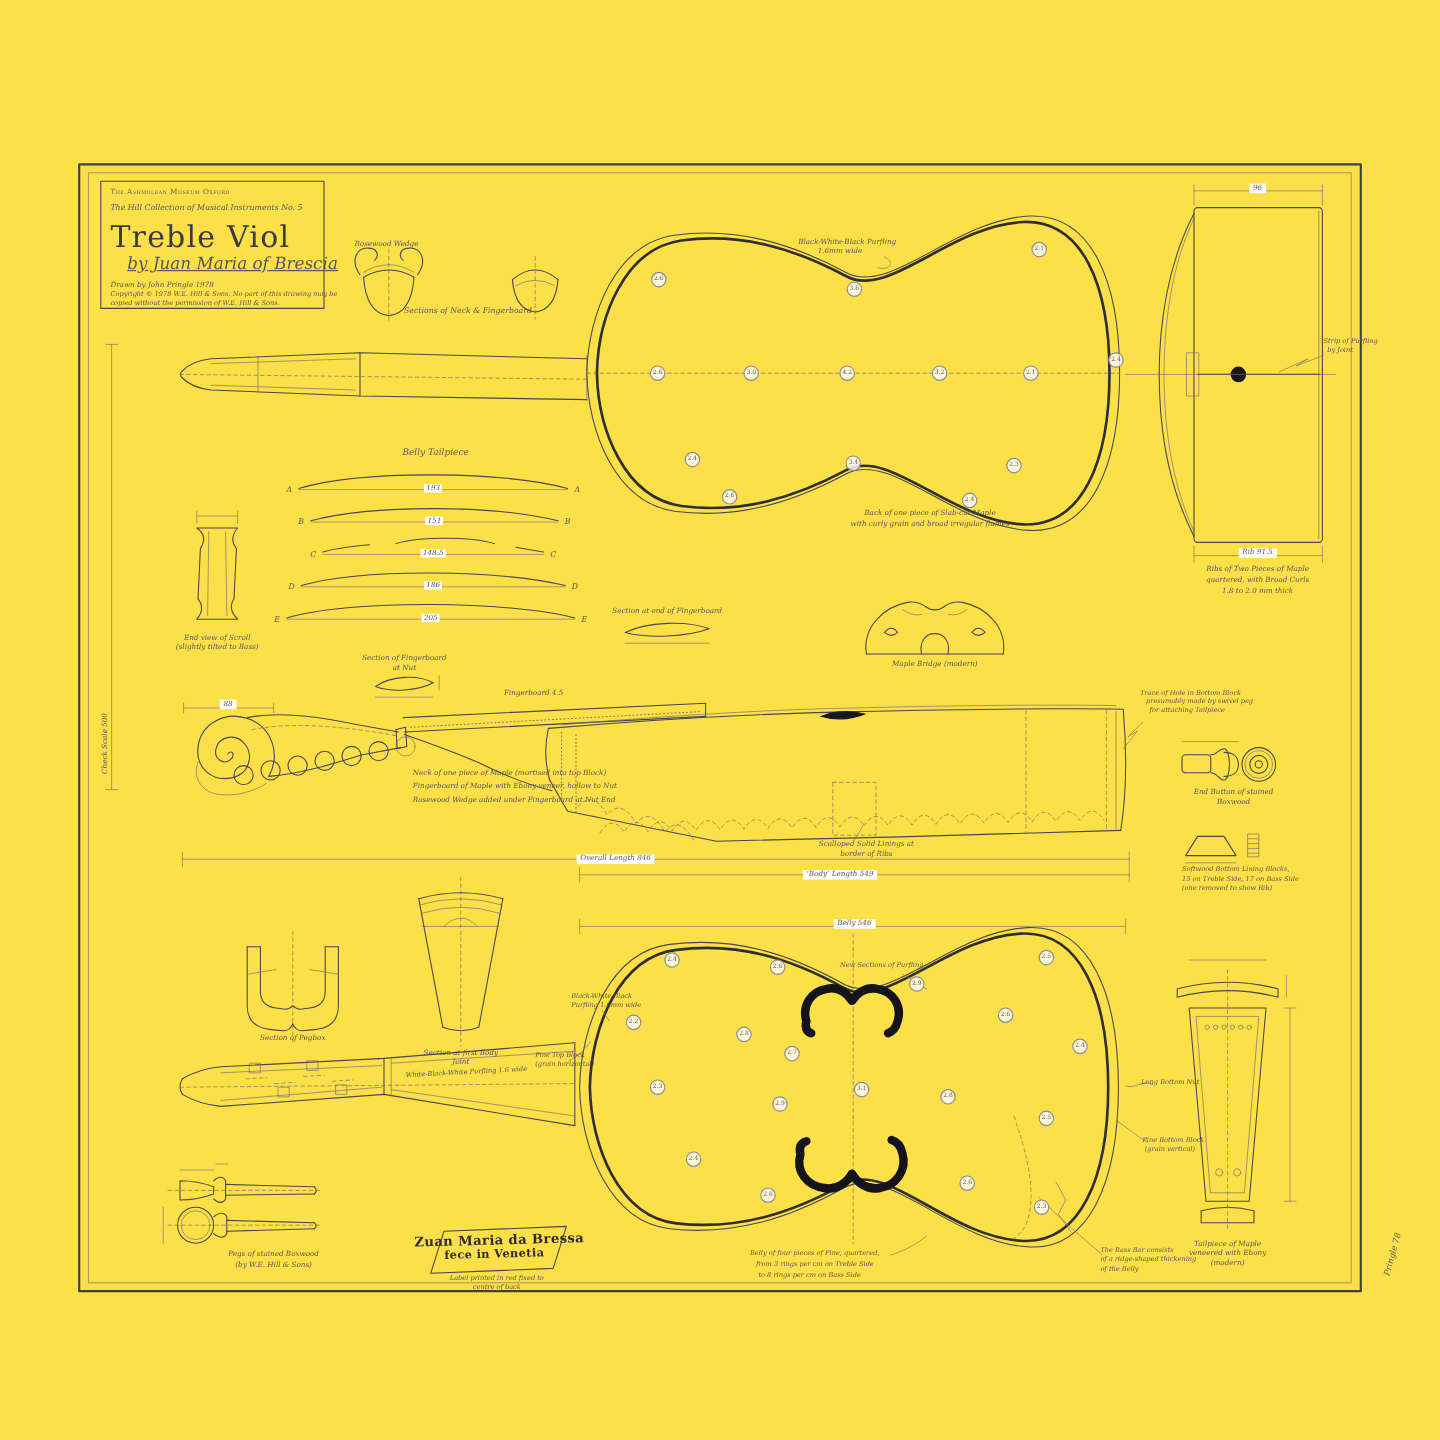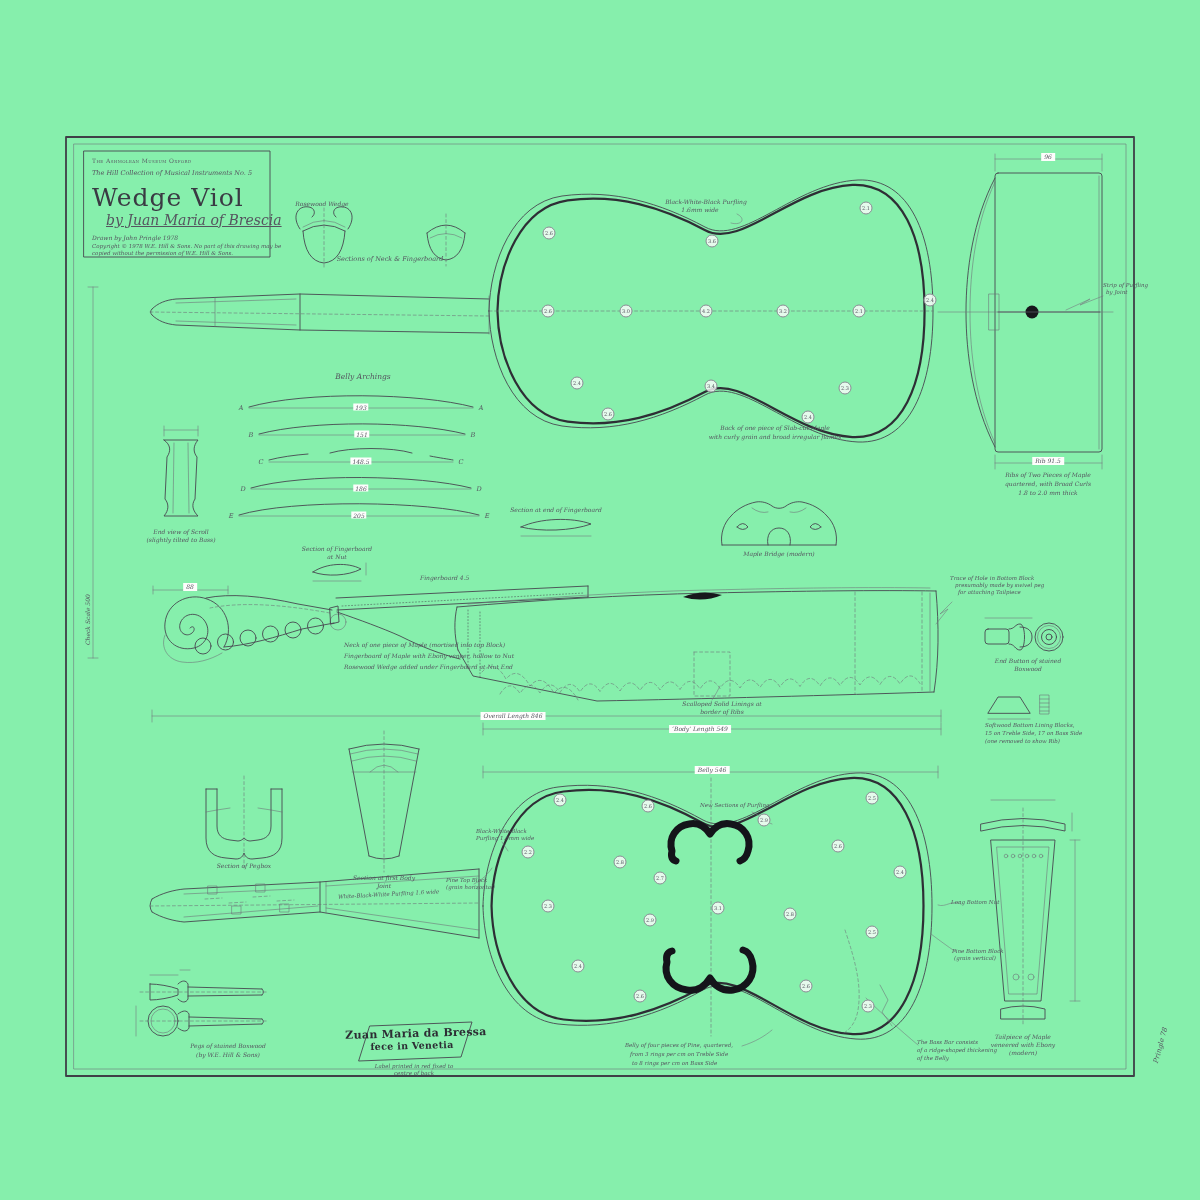--- a/index.html
+++ b/index.html
@@ -1,16 +1,16 @@
 <!DOCTYPE html>
 <html><head>
 <meta charset="utf-8">
 <style>
   html,body{margin:0;padding:0;background:#ffffff;}
-  .page{position:relative;width:1200px;height:1200px;background:#86efac;overflow:hidden;
+  .page{position:relative;width:1200px;height:1200px;background:#fde047;overflow:hidden;
         font-family:"DejaVu Serif",serif;}
   svg{position:absolute;left:0;top:0;}
   svg *{fill:none;stroke:#474750;stroke-width:.9;stroke-linecap:round;stroke-linejoin:round;}
   svg .thin{stroke-width:.55;stroke:#6d6d76;}
   svg .dim{stroke-width:.55;stroke:#74747d;}
   svg .dash{stroke-dasharray:3,2.6;}
   svg .dot{stroke-dasharray:1,2.2;stroke-width:.55;}
   svg .heavy{stroke-width:2.3;stroke:#2e2e35;}
   svg .blk{fill:#17171c;stroke:none;}
   svg .flame{stroke:#14141a;stroke-width:7;}
@@ -318,21 +318,21 @@
     <line x1="189" y1="1017" x2="262" y2="1019"></line>
     <line x1="189" y1="1026" x2="262" y2="1024"></line>
     <path d="M 262,1019 q 3,2.5 0,5"></path>
     <line x1="140" y1="1021" x2="268" y2="1021" class="dash thin"></line>
     <line x1="136" y1="1006" x2="136" y2="1036" class="dim"></line>
   </g>
 </svg>
 
 <div class="t sc" style="left:92px;top:157px;font-size:6px;">The Ashmolean Museum Oxford</div>
 <div class="t" style="left:92px;top:169px;">The Hill Collection of Musical Instruments No. 5</div>
-<div class="t big-title" style="left:92px;top:182px;">Wedge Viol</div>
+<div class="t big-title" style="left:92px;top:182px;">Treble Viol</div>
 <div class="t sub" style="left:106px;top:212px;text-decoration:underline;">by Juan Maria of Brescia</div>
 <div class="t" style="left:92px;top:234px;font-size:6px;">Drawn by John Pringle 1978</div>
 <div class="t" style="left:92px;top:243px;font-size:5.5px;">Copyright © 1978 W.E. Hill &amp; Sons.  No part of this drawing may be</div>
 <div class="t" style="left:92px;top:250px;font-size:5.5px;">copied without the permission of W.E. Hill &amp; Sons.</div>
 
 <div class="t c" style="left:322px;top:200px;font-size:6px;">Rosewood Wedge</div>
 <div class="t c" style="left:390px;top:255px;">Sections of Neck &amp; Fingerboard</div>
 
 <div class="t c" style="left:706px;top:198px;font-size:6px;">Black-White-Black Purfling</div>
 <div class="t c" style="left:700px;top:206px;font-size:6px;">1.6mm wide</div>
@@ -342,21 +342,21 @@
 <div class="t c bg" style="left:1048px;top:153px;font-size:6px;">96</div>
 <div class="t c bg" style="left:1048px;top:457px;font-size:6px;">Rib 91.5</div>
 <div class="t c" style="left:1048px;top:471px;font-size:6px;">Ribs of Two Pieces of Maple</div>
 <div class="t c" style="left:1048px;top:480px;font-size:6px;">quartered, with Broad Curls</div>
 <div class="t c" style="left:1048px;top:489px;font-size:6px;">1.8 to 2.0 mm thick</div>
 <div class="t" style="left:1103px;top:282px;font-size:5.5px;">Strip of Purfling</div>
 <div class="t" style="left:1106px;top:289px;font-size:5.5px;">by Joint</div>
 
 <div class="t rotl" style="left:84px;top:645px;font-size:6px;">Check Scale 500</div>
 
-<div class="t c" style="left:363px;top:372px;font-size:7.5px;">Belly Archings</div>
+<div class="t c" style="left:363px;top:372px;font-size:7.5px;">Belly Tailpiece</div>
 <div id="arch-labels">
       <span class="arch-letter" style="left: 241px; top: 408px;">A</span>
       <span class="arch-letter" style="left: 481px; top: 408px;">A</span>
       <span class="arch-value" style="left: 361px; top: 407px;">193</span>
       <span class="arch-letter" style="left: 251px; top: 435px;">B</span>
       <span class="arch-letter" style="left: 473px; top: 435px;">B</span>
       <span class="arch-value" style="left: 362px; top: 434px;">151</span>
       <span class="arch-letter" style="left: 261px; top: 462px;">C</span>
       <span class="arch-letter" style="left: 461px; top: 462px;">C</span>
       <span class="arch-value" style="left: 361px; top: 461px;">148.5</span>

